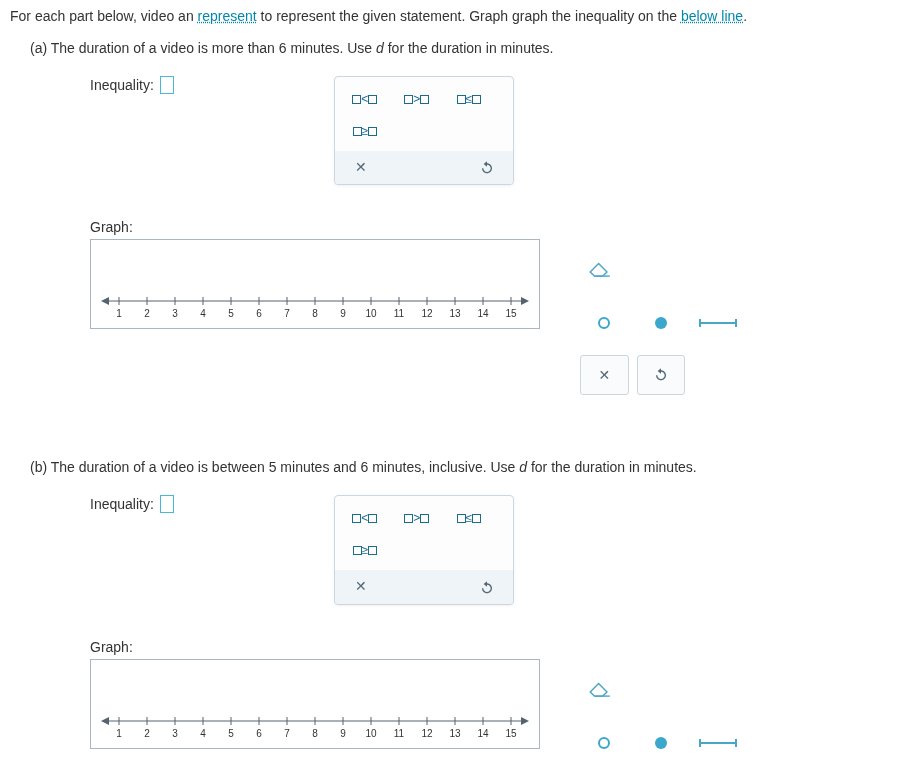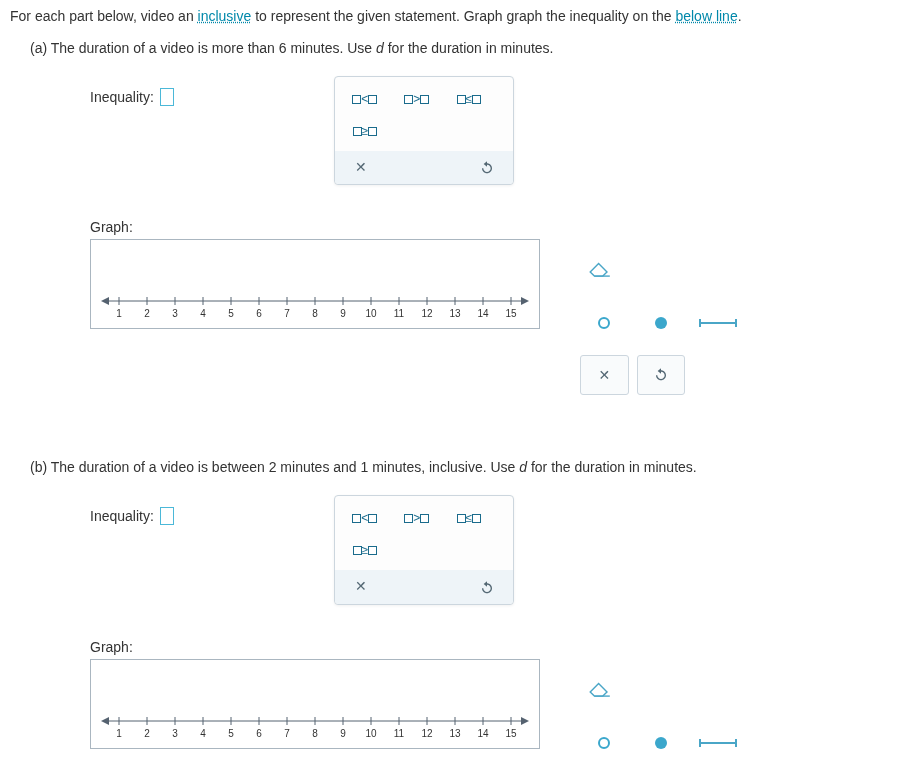--- a/index.html
+++ b/index.html
@@ -11,21 +11,21 @@
     color: #333;
     background: #fff;
     width: 922px;
   }
   .link { color: #0088aa; text-decoration: underline dotted; cursor: pointer; }
   .intro { margin-bottom: 16px; }
   .part { margin-left: 20px; margin-bottom: 28px; }
   .statement { margin-bottom: 20px; }
   .italic { font-style: italic; }
   .ineq-row { display:flex; align-items:flex-start; margin-left:60px; }
-  .ineq-label { display:flex; align-items:center; gap:6px; margin-top:12px; }
+  .ineq-label { display:flex; align-items:center; gap:6px; margin-top:0px; }
   .input-box {
     display:inline-block; width:14px; height:18px;
     border:1px solid #4bb8d8; background:#fff;
   }
   .keypad {
     margin-left: 160px;
     border:1px solid #ccd6de; border-radius:4px;
     padding:10px; background:#fdfdfd; width:180px;
     box-shadow: 0 1px 3px rgba(0,0,0,0.06);
   }
@@ -73,21 +73,21 @@
   .open-pt { width:12px; height:12px; border:2px solid #3ba7cc; border-radius:50%; }
   .closed-pt { width:12px; height:12px; background:#3ba7cc; border-radius:50%; }
   .ray-seg svg { width:44px; height:10px; }
 
   .part-b { margin-top:60px; }
 </style>
 </head>
 <body>
 
 <div class="intro">
-  <span>For each part below, video an </span><span class="link">inclusive</span><span> to represent the given statement. Graph graph the inequality on the </span><span class="link">below line</span><span>.</span>
+  <span>For each part below, video an </span><span class="link">represent</span><span> to represent the given statement. Graph graph the inequality on the </span><span class="link">below line</span><span>.</span>
 </div>
 
 <div class="part">
   <div class="statement">
     <span>(a)</span>
     <span>The duration of a video is more than 6 minutes. Use </span><span class="italic">d</span><span> for the duration in minutes.</span>
   </div>
 
   <div class="ineq-row">
     <div class="ineq-label">
@@ -198,21 +198,21 @@
           </svg>
       </div>
       <div></div>
     </div>
   </div>
 </div>
 
 <div class="part part-b">
   <div class="statement">
     <span>(b)</span>
-    <span>The duration of a video is between 2 minutes and 1 minutes, inclusive. Use </span><span class="italic">d</span><span> for the duration in minutes.</span>
+    <span>The duration of a video is between 5 minutes and 6 minutes, inclusive. Use </span><span class="italic">d</span><span> for the duration in minutes.</span>
   </div>
 
   <div class="ineq-row">
     <div class="ineq-label">
       <span>Inequality:</span>
       <span class="input-box"></span>
     </div>
     <div class="keypad">
       <div class="key-row">
         <span class="key-btn">

